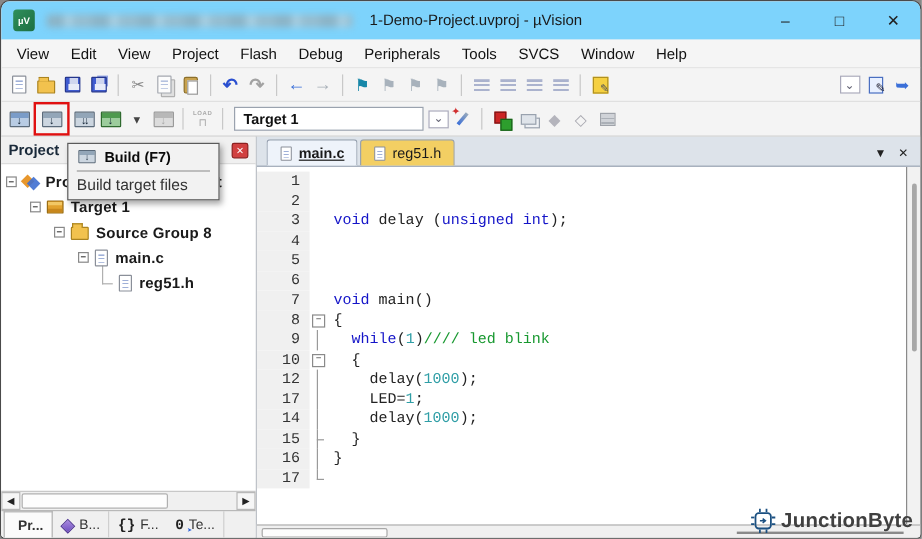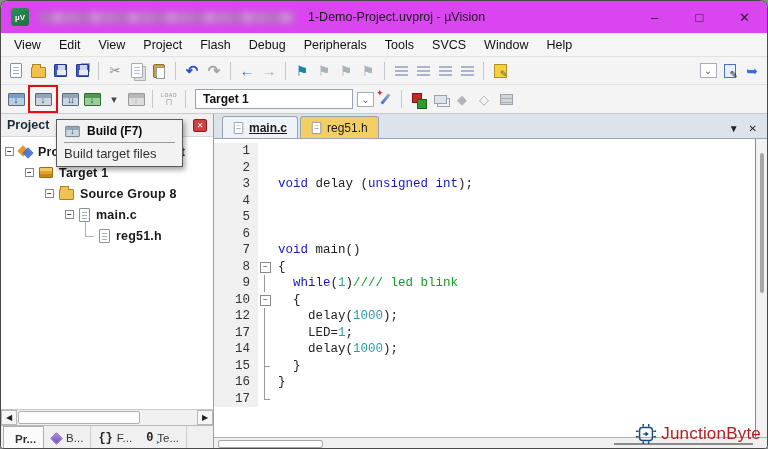--- a/index.html
+++ b/index.html
@@ -1,21 +1,21 @@
 <!DOCTYPE html>
 <html><head>
 <meta charset="utf-8">
 <style>
   * { margin:0; padding:0; box-sizing:border-box; }
   html,body { width:768px; height:449px; background:#888; font-family:"Liberation Sans", sans-serif; }
   .window { position:relative; width:768px; height:449px; background:#f3f3f3;
             border:1px solid #4a4a4a; border-radius:8px 8px 4px 4px; overflow:hidden; }
 
   
-  .titlebar { height:32px; display:flex; align-items:center; background:#d946ef; padding-left:10px; }
+  .titlebar { height:32px; display:flex; align-items:center; background:#7dd3fc; padding-left:10px; }
   .app-icon { width:18px; height:18px; border-radius:3px; background:linear-gradient(135deg,#2f8f5b,#1d6f42);
               color:#fff; font-size:8px; font-weight:bold; display:flex; align-items:center; justify-content:center; flex:0 0 auto;}
   .blurred-path { width:255px; height:11px; margin-left:10px; border-radius:2px;
               background:repeating-linear-gradient(90deg,#9a9a9a 0 14px,#c9c9c9 14px 22px,#ababab 22px 38px);
               filter:blur(3px); opacity:.55; }
   .win-title { font-size:12.5px; color:#1a1a1a; margin-left:14px; white-space:nowrap; }
   .win-controls { margin-left:auto; display:flex; height:32px; }
   .win-btn { width:45px; height:32px; display:flex; align-items:center; justify-content:center;
              font-size:13px; color:#222; }
   
@@ -166,29 +166,29 @@
 
   .v-scrollbar { width:12px; background:#f2f2f2; border-left:1px solid #8a8a8a; position:relative; flex:0 0 auto;}
   .v-thumb { position:absolute; left:4px; top:14px; width:4px; height:140px; background:#a8a8a8; border-radius:2px;}
   .editor-hscroll { height:13px; background:#f0f0f0; border-top:1px solid #b0b0b0; position:relative;}
   .eh-thumb { position:absolute; left:4px; top:2px; width:105px; height:8px; background:#fdfdfd; border:1px solid #a8a8a8; border-radius:2px;}
   .eh-groove { position:absolute; left:400px; right:14px; top:5px; height:2px; background:#8a8a8a;}
 
   
   .tooltip { position:absolute; left:55px; top:118px; width:127px; background:#f2f2f2;
         border:1px solid #5a5a5a; box-shadow:2px 3px 5px rgba(0,0,0,.35); z-index:40; padding:4px 7px 5px;}
-  .tt-title { display:flex; align-items:flex-end; gap:6px; font-size:12px; font-weight:700; color:#0a0a0a;}
+  .tt-title { display:flex; align-items:flex-start; gap:6px; font-size:12px; font-weight:700; color:#0a0a0a;}
   .tt-title .bld{ transform:scale(.85);}
   .tt-hr { height:1px; background:#9a9a9a; margin:4px 0 3px;}
   .tt-sub { font-size:13px; color:#333; }
 
   
   .brand { position:absolute; right:6px; bottom:3px; display:flex; align-items:center; gap:4px; z-index:50;}
   .brand svg { display:block; }
-  .brand .bname { font-size:17px; font-weight:400; color:#b91c1c; letter-spacing:.2px;}
+  .brand .bname { font-size:17px; font-weight:700; color:#404040; letter-spacing:.2px;}
 </style>
 </head>
 <body>
 
 <div class="window">
 
   <div class="titlebar">
     <div class="app-icon">µV</div>
     <div class="blurred-path"></div>
     <div class="win-title">1-Demo-Project.uvproj - µVision</div>

